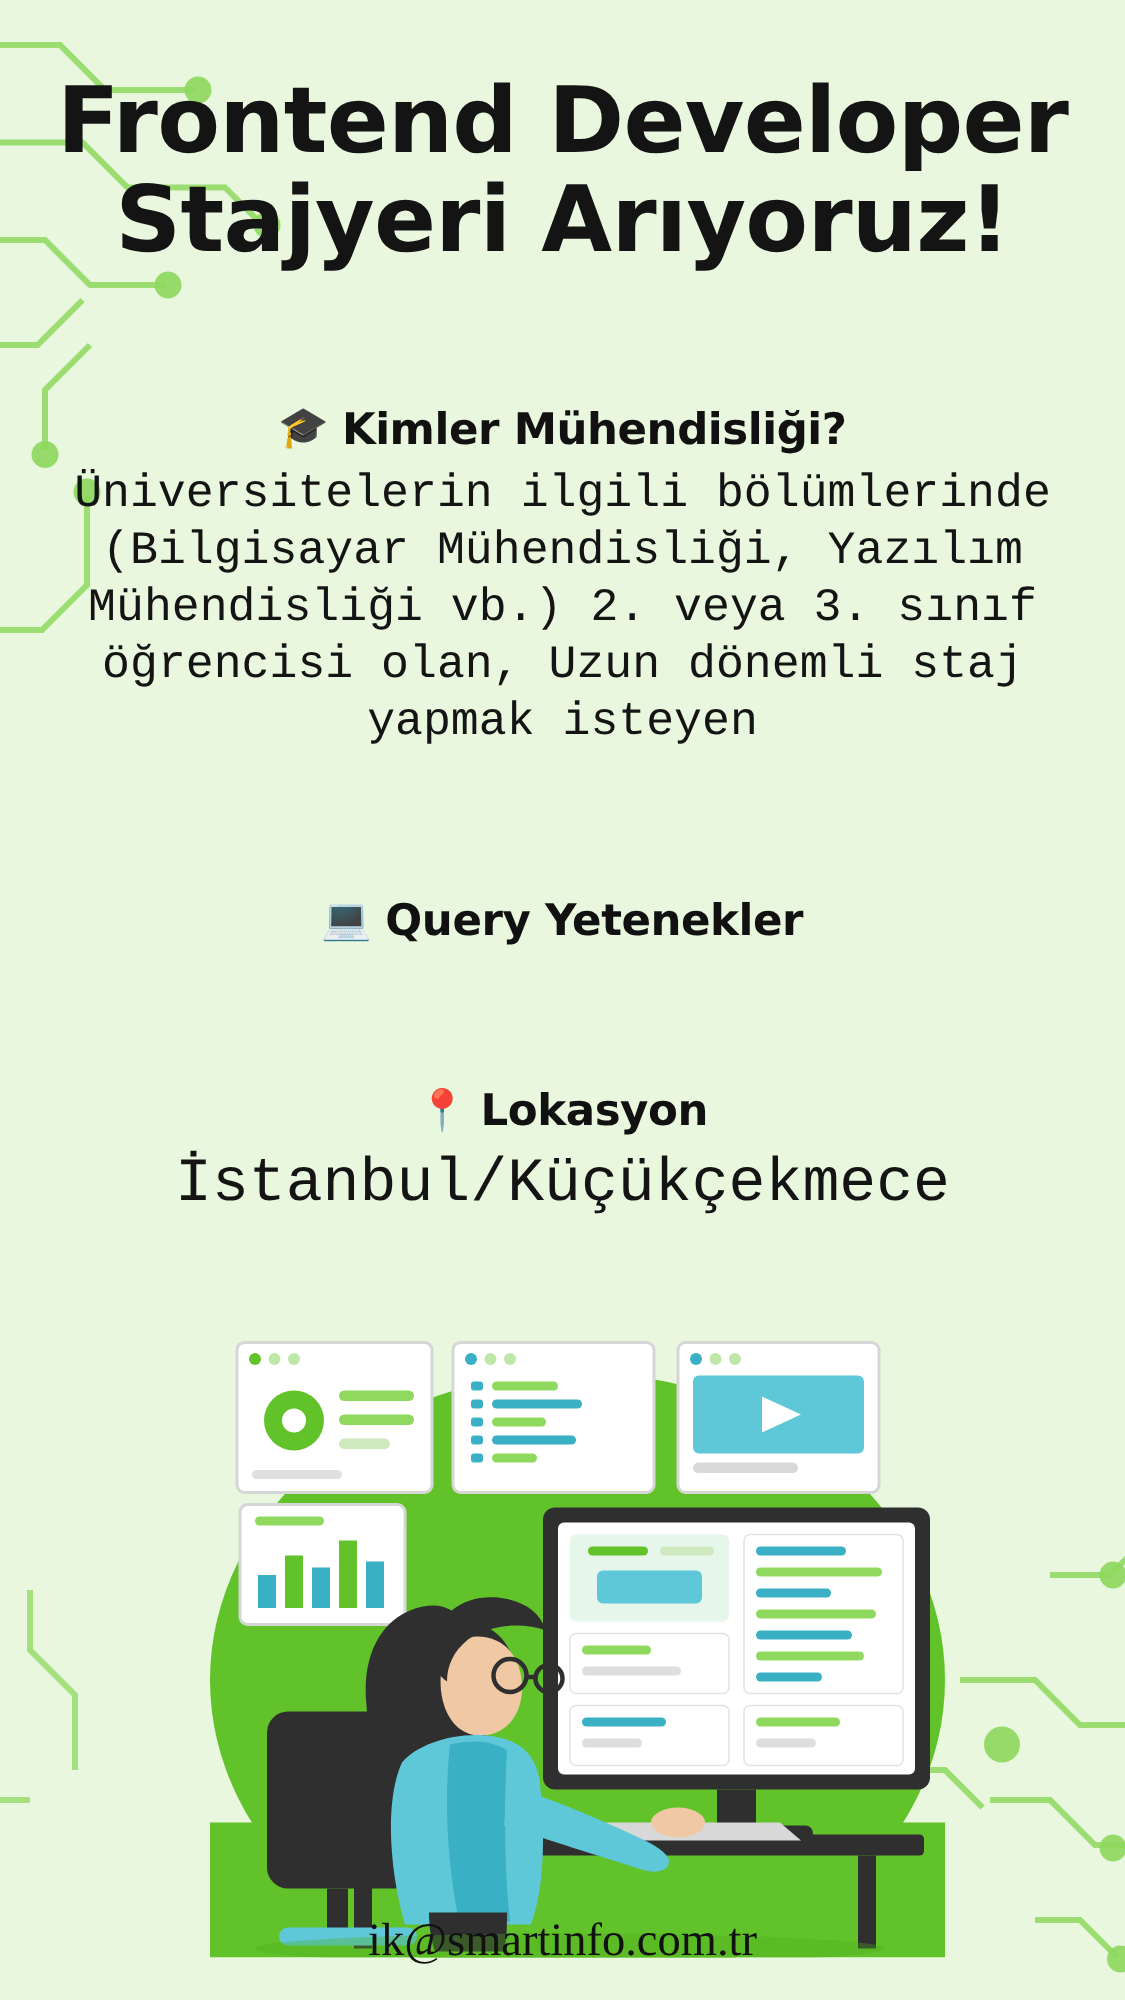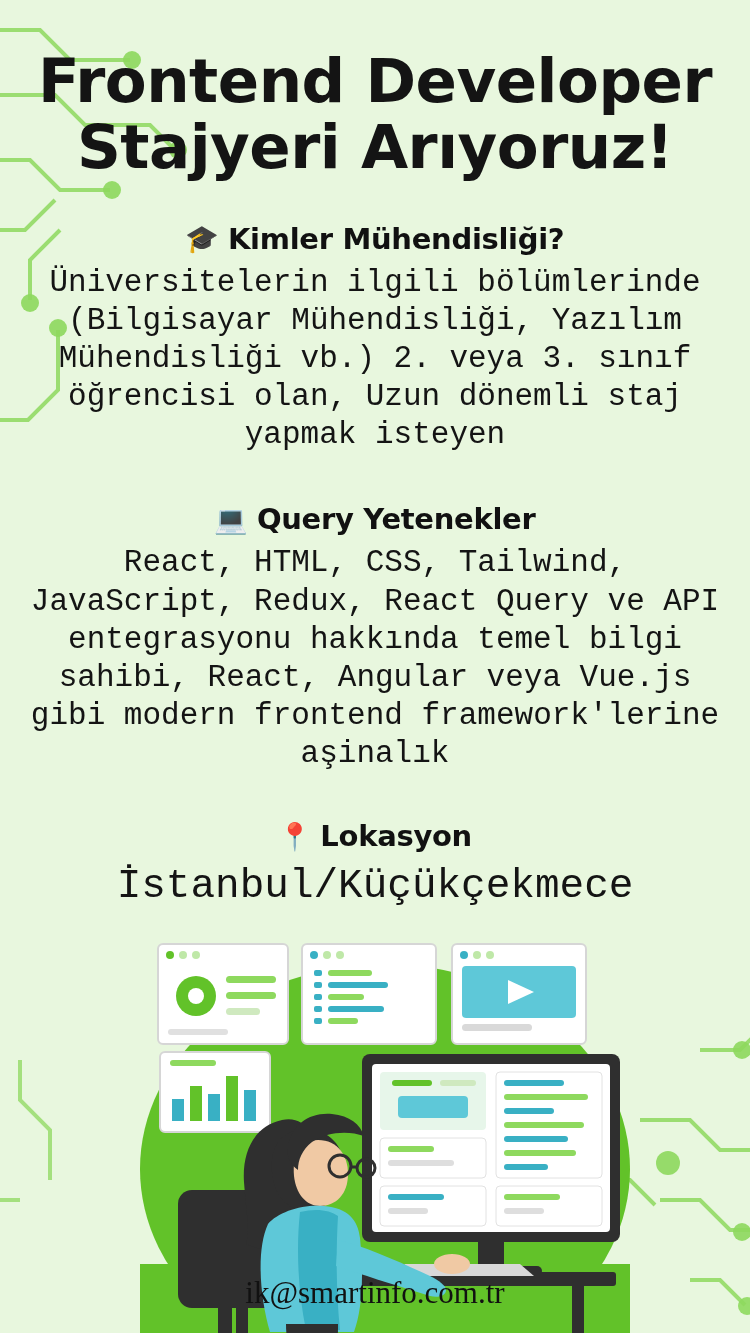--- a/index.html
+++ b/index.html
@@ -24,20 +24,21 @@
 
   
   .page {
     position: relative;
     z-index: 2;
     width: 750px;
     height: 1333px;
     display: flex;
     flex-direction: column;
     align-items: center;
+    gap: 47px;
   }
 
   .headline {
     width: 700px;
     margin-top: 48px;
     text-align: center;
     font-family: "DejaVu Sans", sans-serif;
     font-weight: bold;
     font-size: 61px;
     line-height: 1.08;
@@ -154,22 +155,20 @@
       <span>Kimler Mühendisliği?</span>
     </div>
     <p class="sec-body">Üniversitelerin ilgili bölümlerinde (Bilgisayar Mühendisliği, Yazılım Mühendisliği vb.) 2. veya 3. sınıf öğrencisi olan, Uzun dönemli staj yapmak isteyen</p>
   </section>
 
   <section class="section sec-tech">
     <div class="sec-title">
       <span class="emoji">💻</span>
       <span>Query Yetenekler</span>
     </div>
-    <p class="sec-body">React, HTML, CSS, Tailwind, JavaScript, Redux, React Query ve API entegrasyonu hakkında temel bilgi sahibi,
-React, Angular veya Vue.js gibi modern frontend framework'lerine aşinalık</p>
   </section>
 
   <section class="section sec-loc">
     <div class="sec-title">
       <span class="emoji">📍</span>
       <span>Lokasyon</span>
     </div>
     <p class="sec-body">İstanbul/Küçükçekmece</p>
   </section>
 

